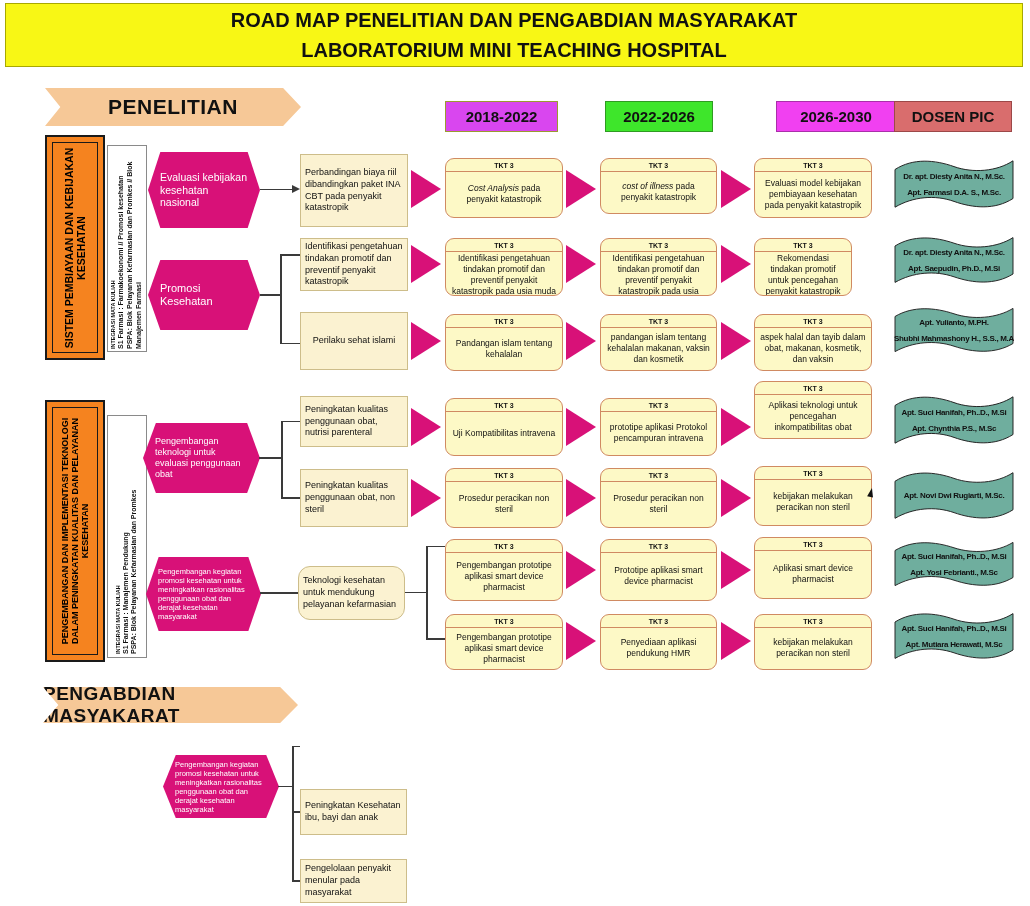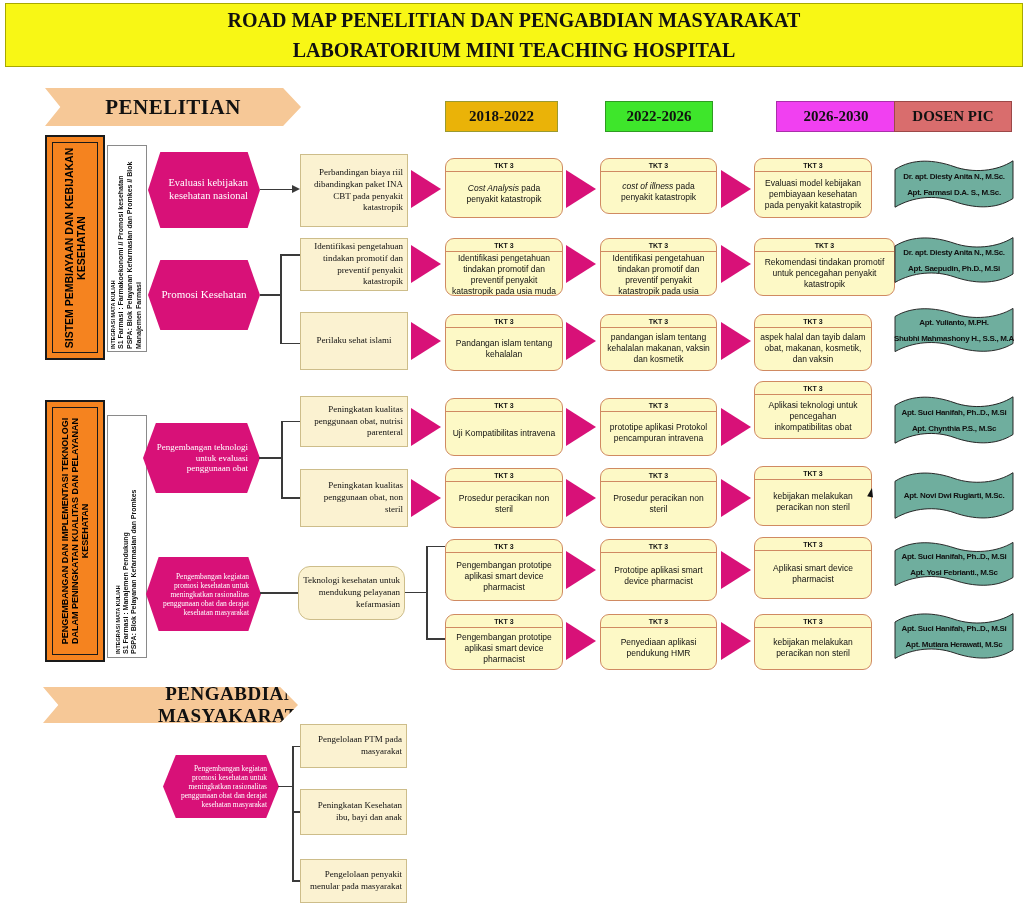--- a/index.html
+++ b/index.html
@@ -1,19 +1,19 @@
 <!DOCTYPE html>
 <html><head>
 <meta charset="utf-8">
 <style>
   html,body{margin:0;padding:0;background:#fff;}
   #stage{position:relative;width:1030px;height:906px;background:#fff;overflow:hidden;
          font-family:"Liberation Sans",sans-serif;color:#111;}
   .abs{position:absolute;box-sizing:border-box;}
-  .center{display:flex;align-items:center;justify-content:center;text-align:right;font-family:Liberation Serif, serif;}
+  .center{display:flex;align-items:center;justify-content:center;text-align:left;}
   
   .title-banner{background:#F8F715;border:1px solid #a8a800;font-weight:bold;font-size:20px;
                 line-height:1.5;flex-direction:column;}
   
   .section-arrow{background:#F6C897;clip-path:polygon(0 0,93% 0,100% 50%,93% 100%,0 100%,6% 50%);
                  font-weight:600;letter-spacing:.5px;}
   
   .colhead{border:1px solid #777;font-weight:bold;font-size:15px;}
   
   .panel{background:#F5831F;border:2px solid #1a1a1a;}
@@ -58,21 +58,21 @@
 
   <div class="abs center title-banner" style="left:5px;top:3px;width:1018px;height:64px;">
     <div>ROAD MAP PENELITIAN DAN PENGABDIAN MASYARAKAT</div>
     <div>LABORATORIUM MINI TEACHING HOSPITAL</div>
   </div>
 
   <div class="abs center section-arrow" style="left:45px;top:88px;width:256px;height:38px;font-size:21px;">
     <span>PENELITIAN</span>
   </div>
 
-  <div class="abs center colhead" style="left:445px;top:101px;width:113px;height:31px;background:#eab308;border-color:#9a9a30;">
+  <div class="abs center colhead" style="left:445px;top:101px;width:113px;height:31px;background:#d946ef;border-color:#9a9a30;">
       <span>2018-2022</span>
     </div>
   <div class="abs center colhead" style="left:605px;top:101px;width:108px;height:31px;background:#3EE62B;border-color:#2f9b22;">
       <span>2022-2026</span>
     </div>
   <div class="abs center colhead" style="left:752px;top:101px;width:120px;height:31px;background:#F140F1;border-color:#aa2faa;margin-left:24px;">
       <span>2026-2030</span>
     </div>
   <div class="abs center colhead" style="left:894px;top:101px;width:118px;height:31px;background:#D96D6D;border-color:#9c4848;">
       <span>DOSEN PIC</span>
@@ -163,21 +163,21 @@
     <div class="tkt-b">
         <span>Identifikasi pengetahuan tindakan promotif dan preventif penyakit katastropik pada usia muda</span>
       </div>
   </div>
   <div class="abs tkt" style="left:600px;top:238px;width:117px;height:58px;">
     <div class="tkt-h">TKT 3</div>
     <div class="tkt-b">
         <span>Identifikasi pengetahuan tindakan promotif dan preventif penyakit katastropik pada usia dewasa</span>
       </div>
   </div>
-  <div class="abs tkt" style="left:754px;top:238px;width:141px;height:58px;">
+  <div class="abs tkt" style="left:754px;top:238px;width:98px;height:58px;">
     <div class="tkt-h">TKT 3</div>
     <div class="tkt-b">
         <span>Rekomendasi tindakan promotif untuk pencegahan penyakit katastropik</span>
       </div>
   </div>
 
   <div class="abs tkt" style="left:445px;top:314px;width:118px;height:57px;">
     <div class="tkt-h">TKT 3</div>
     <div class="tkt-b">
         <span>Pandangan islam tentang kehalalan</span>
@@ -385,23 +385,20 @@
         <span>Apt. Mutiara Herawati, M.Sc</span>
       </div>
   </div>
 
   <div class="abs cursor-artifact" style="left:868px;top:488px;"></div>
 
   <div class="abs center section-arrow" style="left:43px;top:687px;width:255px;height:36px;font-size:19px;">
     <span>PENGABDIAN MASYAKARAT</span>
   </div>
 
-  <div class="abs center desc" style="left:300px;top:724px;width:107px;height:44px;">
-      <span>Pengelolaan PTM pada masyarakat</span>
-    </div>
   <div class="abs center desc" style="left:300px;top:789px;width:107px;height:46px;">
       <span>Peningkatan Kesehatan ibu, bayi dan anak</span>
     </div>
   <div class="abs center desc" style="left:300px;top:859px;width:107px;height:44px;">
       <span>Pengelolaan penyakit menular pada masyarakat</span>
     </div>
 
 </div>
 
 </body></html>

